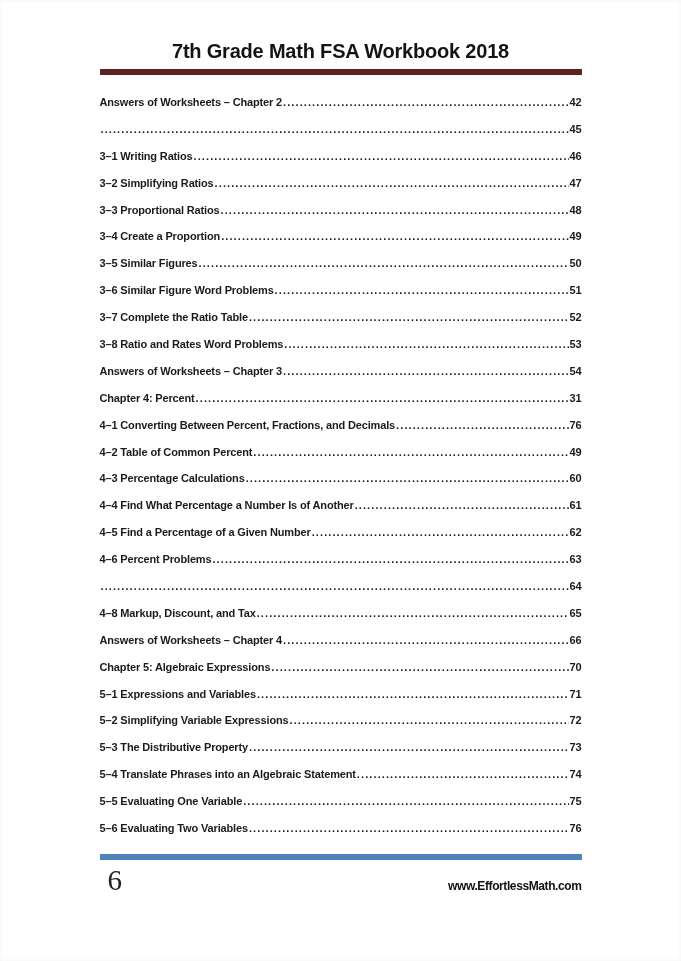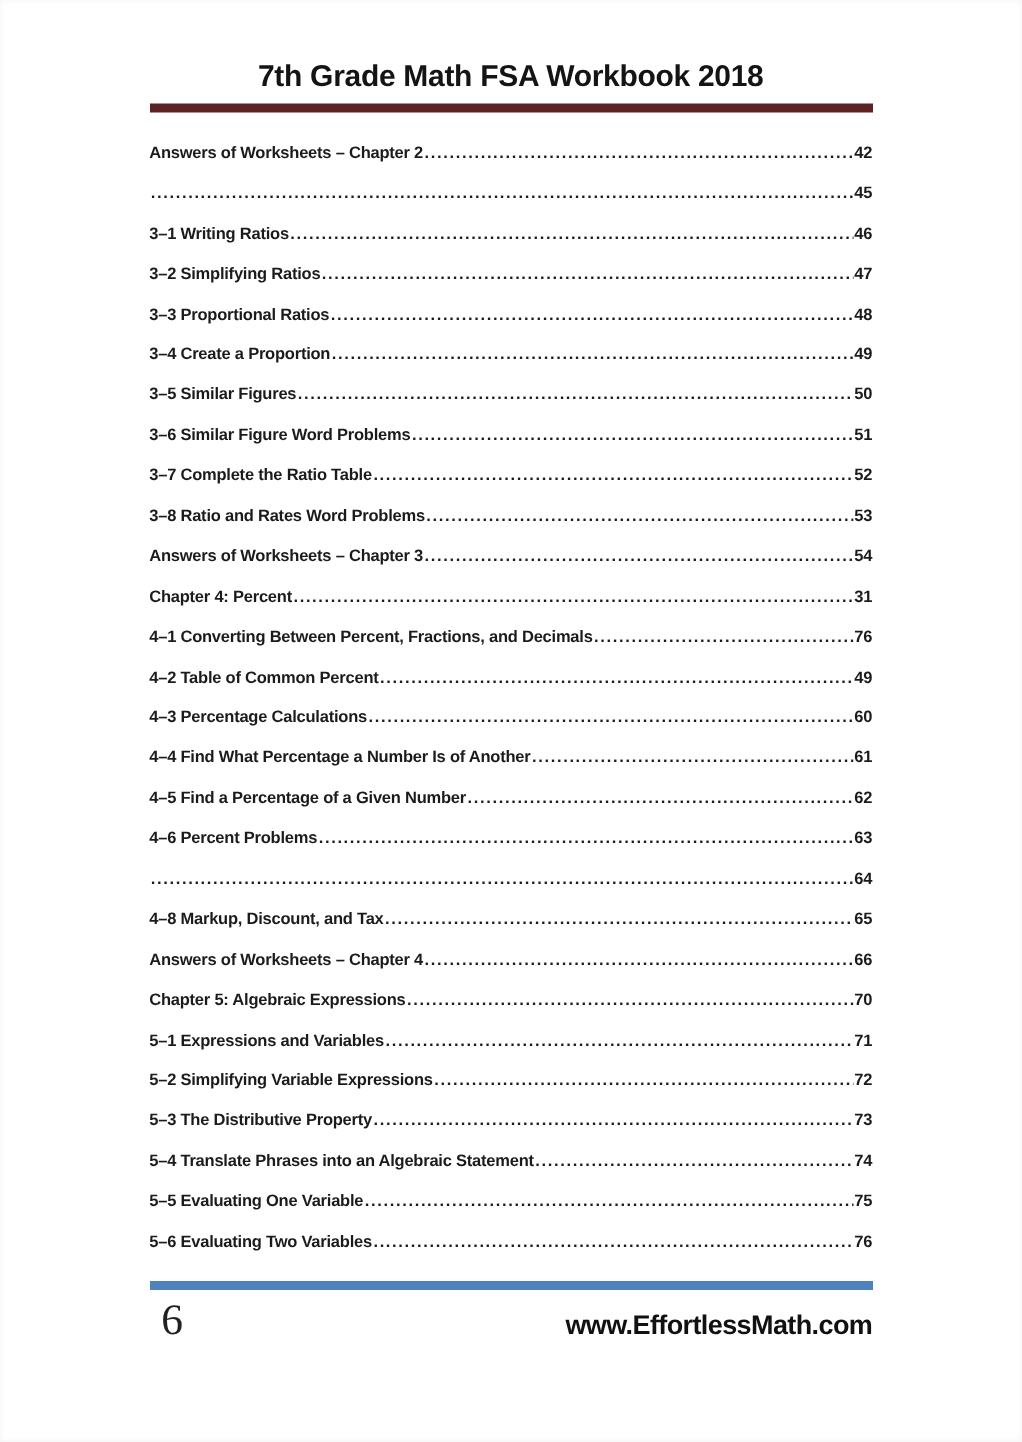--- a/index.html
+++ b/index.html
@@ -73,21 +73,21 @@
     padding-top: 4px;
   }
   .page-number {
     font-family: "Liberation Serif", serif;
     font-size: 29px;
     font-weight: 400;
     color: #222222;
     margin-left: 8px;
   }
   .website-text {
-    font-size: 18px;
+    font-size: 12px;
     font-weight: bold;
     letter-spacing: -0.4px;
     color: #111111;
   }
 </style>
 </head>
 <body>
 
 <div class="page">
   <div class="content">

